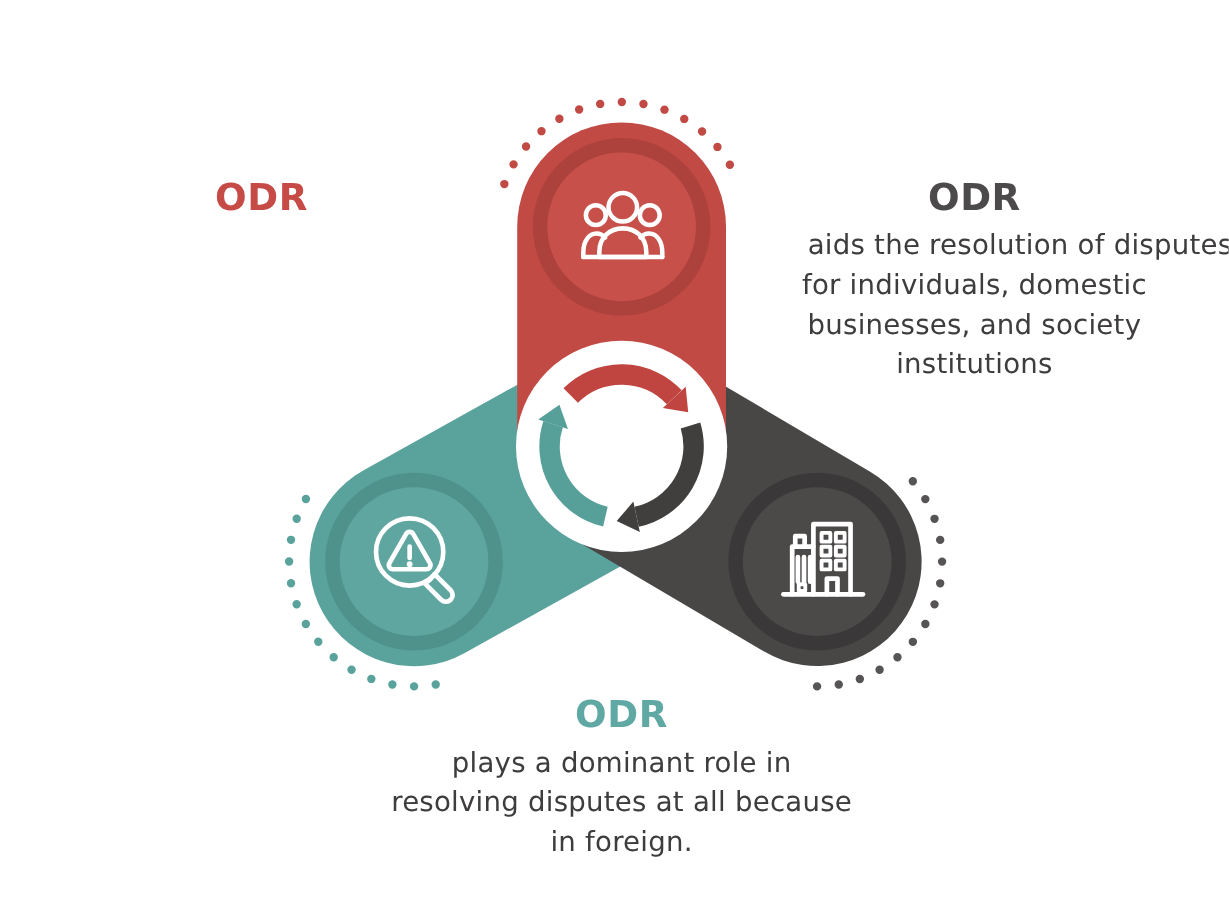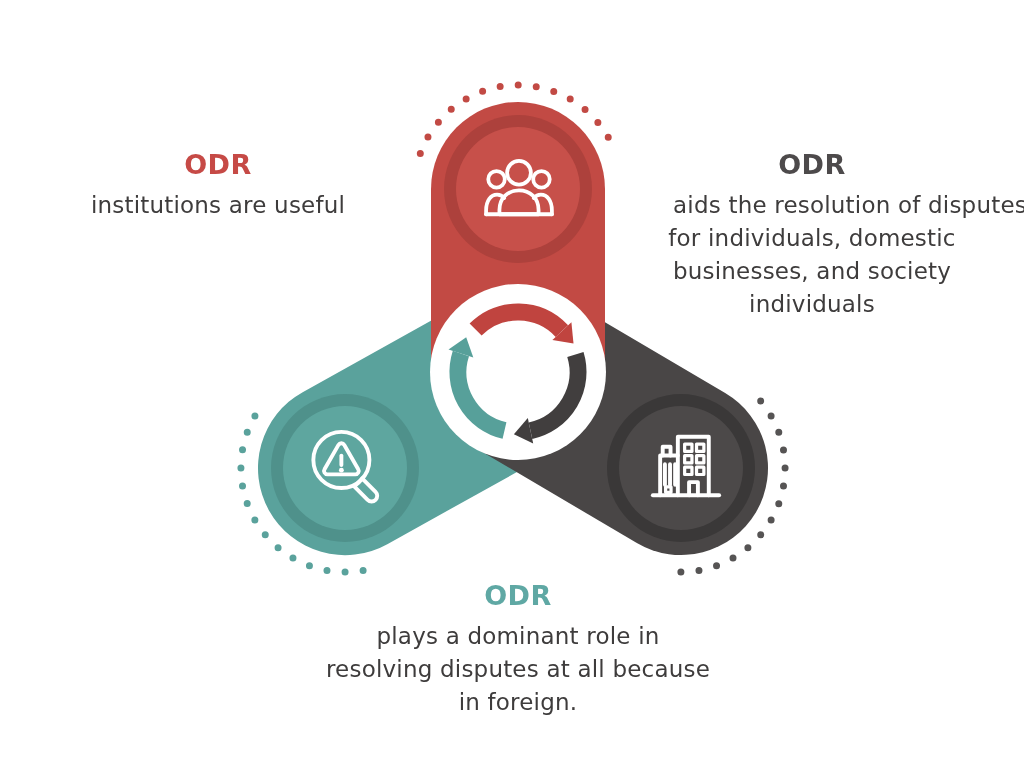--- a/index.html
+++ b/index.html
@@ -17,21 +17,21 @@
   .fill-gray{fill:var(--gray,#494646);}
   .fill-gray-ring{fill:var(--gray-ring,#3a3838);}
   .fill-gray-inner{fill:var(--gray-inner,#4c4949);}
   .dots{fill:none;stroke-width:7;stroke-linecap:round;stroke-dasharray:0 18.15;}
   .dots-red{stroke:var(--red,#c24a44);}
   .dots-teal{stroke:var(--teal,#5aa29c);}
   .dots-gray{stroke:#565454;}
   .icon-line{fill:none;stroke:var(--icon-stroke,#fff);stroke-linecap:round;stroke-linejoin:round;}
   .arrow-arc{fill:none;stroke-width:17;}
   .tblock{position:absolute;text-align:center;}
-  .tblock .heading{font-size:27px;font-weight:bold;letter-spacing:.5px;line-height:38px;margin-bottom:5px;}
+  .tblock .heading{font-size:31px;font-weight:bold;letter-spacing:.5px;line-height:38px;margin-bottom:5px;}
   .tblock .line{font-size:23px;line-height:33px;letter-spacing:.2px;color:var(--body-text,#3e3c3c);white-space:nowrap;}
   .heading-red{color:var(--red-heading,#c64a46);}
   .heading-gray{color:var(--gray-heading,#4d4a4b);}
   .heading-teal{color:var(--teal-heading,#5fa8a4);}
   .block-left{left:18px;top:146px;width:400px;}
   .block-right{left:612px;top:146px;width:400px;}
   .block-right .shifted{transform:translateX(38px);}
   .block-bottom{left:318px;top:577px;width:400px;}
 </style>
 </head>
@@ -116,29 +116,28 @@
         <rect x="38.2" y="26.4" width="4.3" height="4.3"></rect>
         <rect x="31.2" y="33.2" width="4.3" height="4.3"></rect>
         <rect x="38.2" y="33.2" width="4.3" height="4.3"></rect>
         <rect x="20" y="44.8" width="3.2" height="3.2"></rect>
       </g>
     </g>
   </svg>
 
   <div class="tblock block-left">
     <div class="heading heading-red">ODR</div>
-    <div class="line">institutions are useful</div>
   </div>
 
   <div class="tblock block-right">
     <div class="heading heading-gray">ODR</div>
     <div class="line shifted">aids the resolution of disputes</div>
     <div class="line">for individuals, domestic</div>
     <div class="line">businesses, and society</div>
-    <div class="line">individuals</div>
+    <div class="line">institutions</div>
   </div>
 
   <div class="tblock block-bottom">
     <div class="heading heading-teal">ODR</div>
     <div class="line">plays a dominant role in</div>
     <div class="line">resolving disputes at all because</div>
     <div class="line">in foreign.</div>
   </div>
 
 </div>

